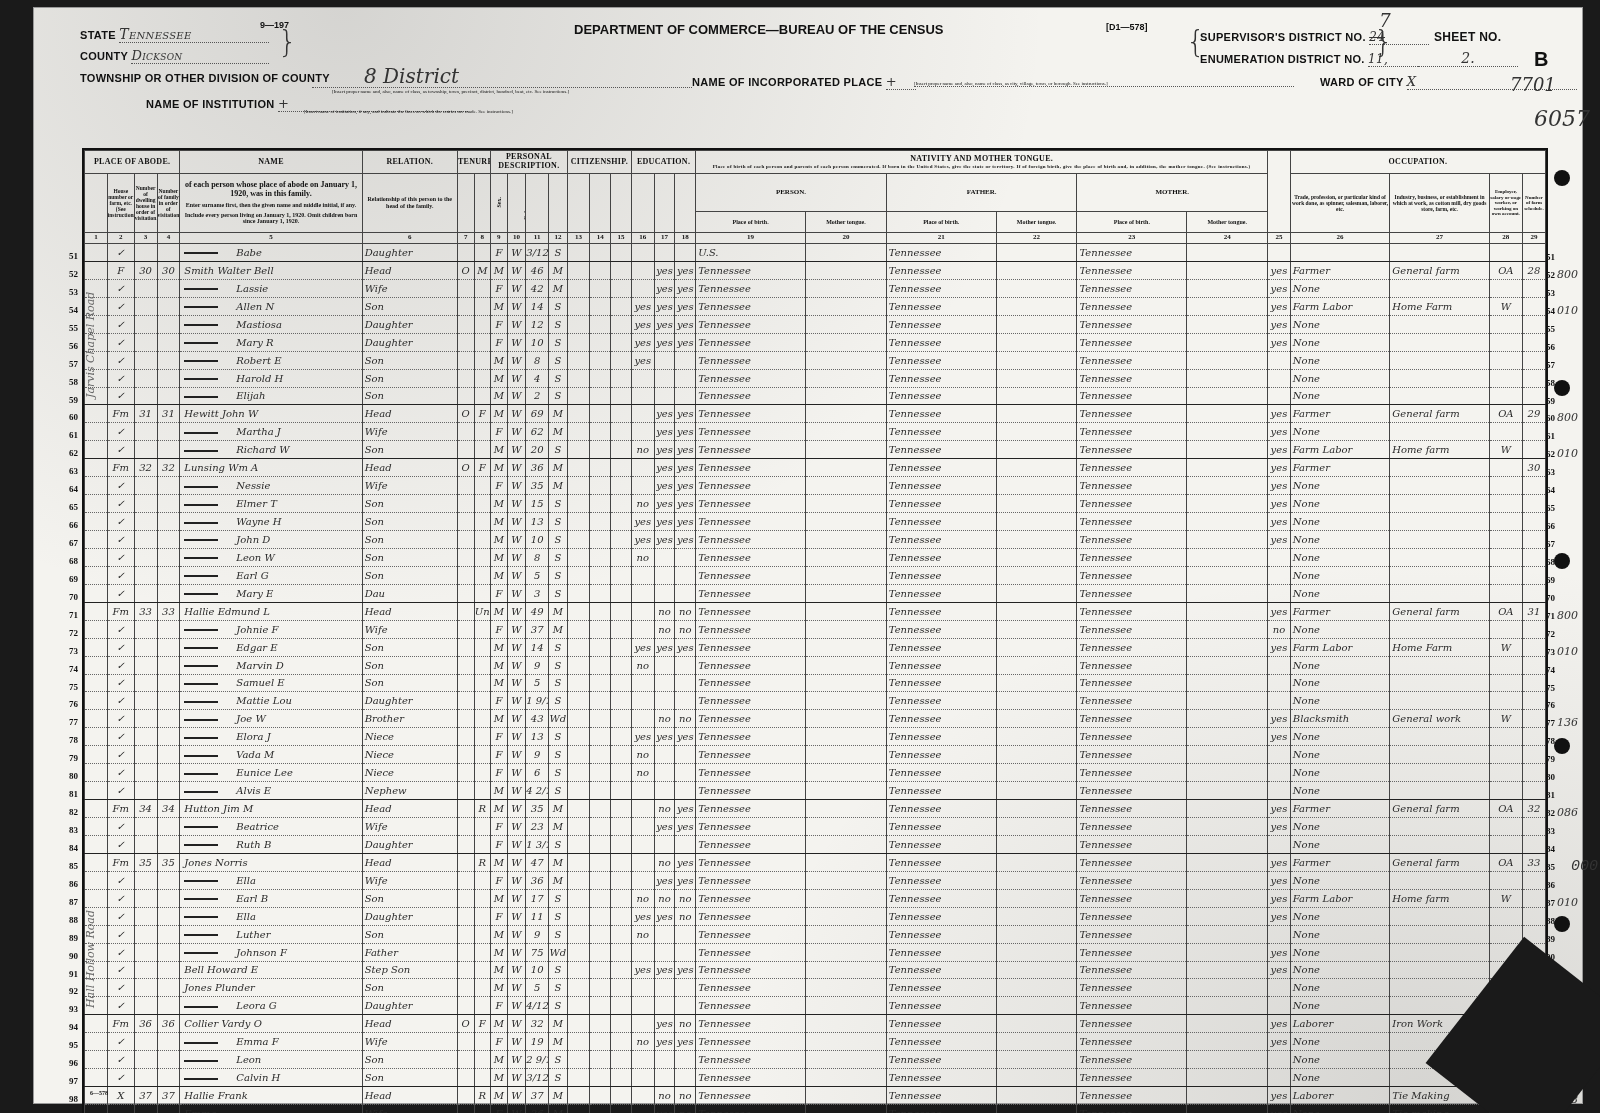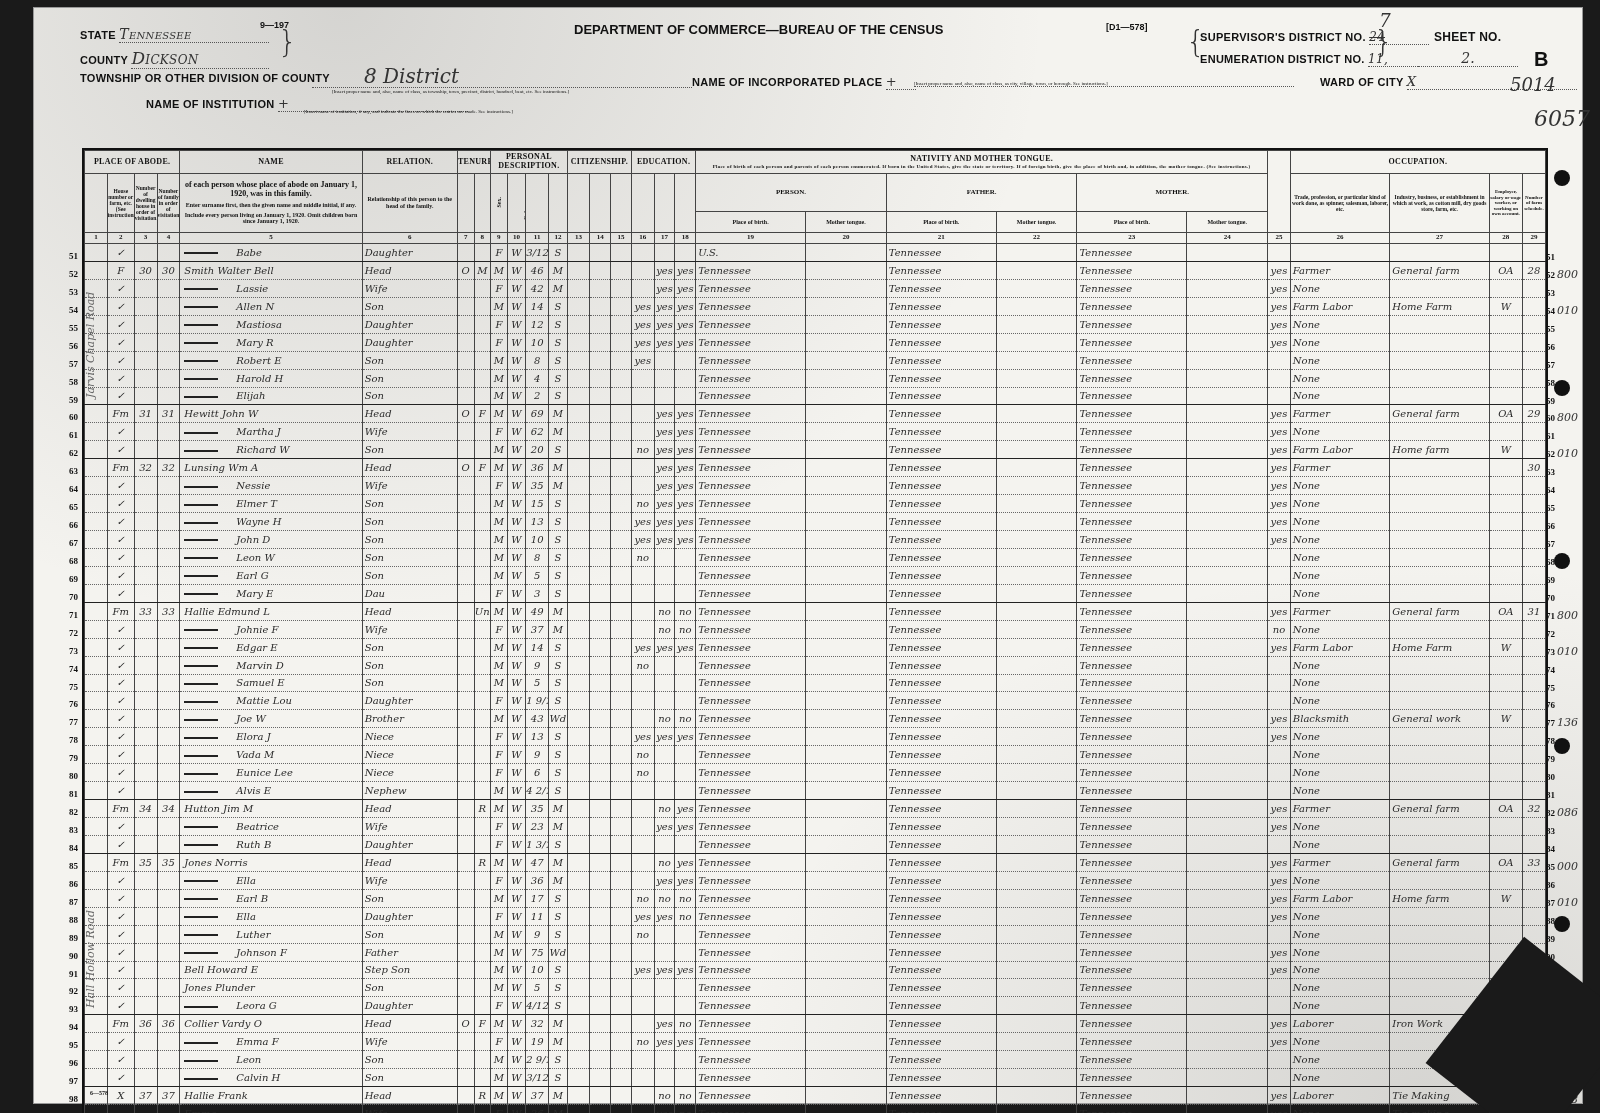--- a/index.html
+++ b/index.html
@@ -44,21 +44,21 @@
   <div class="formno">9—197</div>
   <div class="title1">DEPARTMENT OF COMMERCE—BUREAU OF THE CENSUS</div>
   <div class="formno2">[D1—578]</div>
 
   <div class="hdr sc" style="left:46px;top:18px;">
     <span>STATE</span>
     <span class="line hw" style="width:150px;font-size:14px;">Tennessee</span>
   </div>
   <div class="hdr sc" style="left:46px;top:40px;">
     <span>COUNTY</span>
-    <span class="line hw" style="width:138px;font-size:17px;font-style:italic;">Dickson</span>
+    <span class="line hw" style="width:138px;font-size:13px;font-style:italic;">Dickson</span>
   </div>
   <div class="brace" style="left:244px;top:16px;">}</div>
   <div class="hdr sc" style="left:46px;top:64px;">
     <span>TOWNSHIP OR OTHER DIVISION OF COUNTY</span>
   </div>
   <div class="hw" style="position:absolute;left:330px;top:56px;font-size:20px;">8 District</div>
   <div style="position:absolute;left:278px;top:72px;width:380px;border-bottom:1px dotted #555;font-size:5px;padding-top:2px;"><span style="position:relative;top:7px;left:20px;">[Insert proper name and, also, name of class, as township, town, precinct, district, hundred, beat, etc. See instructions.]</span></div>
 
   <div class="hdr sc" style="left:112px;top:88px;">
     <span>NAME OF INSTITUTION</span>
@@ -86,21 +86,21 @@
     <span class="line hw" style="width:60px;font-size:12px;">11,</span>
   </div>
   <div class="brace" style="left:1340px;top:16px;">}</div>
   <div class="hdr sc" style="left:1400px;top:22px;font-size:12px;">SHEET NO.</div>
   <div class="hw line" style="position:absolute;left:1384px;top:42px;width:100px;font-size:14px;text-align:center;">2.</div>
   <div class="sheetB">B</div>
   <div class="hdr sc" style="left:1286px;top:66px;">
     <span>WARD OF CITY</span>
     <span class="line hw" style="width:170px;font-size:13px;">X</span>
   </div>
-  <div class="hw" style="position:absolute;left:1476px;top:66px;font-size:18px;">5014</div>
+  <div class="hw" style="position:absolute;left:1476px;top:66px;font-size:18px;">7701</div>
   <div class="hw" style="position:absolute;left:1500px;top:98px;font-size:22px;">6057</div>
 
   <div class="rownums" style="top:240px;" id="rn-left">
       <div>51</div>
       <div>52</div>
       <div>53</div>
       <div>54</div>
       <div>55</div>
       <div>56</div>
       <div>57</div>
@@ -175,21 +175,21 @@
       <div><span>75</span><span class="hw" style="margin-left: 2px; font-size: 11px;"></span></div>
       <div><span>76</span><span class="hw" style="margin-left: 2px; font-size: 11px;"></span></div>
       <div><span>77</span><span class="hw" style="margin-left: 2px; font-size: 11px;">136</span></div>
       <div><span>78</span><span class="hw" style="margin-left: 2px; font-size: 11px;"></span></div>
       <div><span>79</span><span class="hw" style="margin-left: 2px; font-size: 11px;"></span></div>
       <div><span>80</span><span class="hw" style="margin-left: 2px; font-size: 11px;"></span></div>
       <div><span>81</span><span class="hw" style="margin-left: 2px; font-size: 11px;"></span></div>
       <div><span>82</span><span class="hw" style="margin-left: 2px; font-size: 11px;">086</span></div>
       <div><span>83</span><span class="hw" style="margin-left: 2px; font-size: 11px;"></span></div>
       <div><span>84</span><span class="hw" style="margin-left: 2px; font-size: 11px;"></span></div>
-      <div><span>85</span><span class="hw" style="margin-left: 2px; font-size: 11px;">000</span></div>
+      <div><span>85</span><span class="hw" style="margin-left: 16px; font-size: 15px; font-family: Liberation Mono, monospace;">000</span></div>
       <div><span>86</span><span class="hw" style="margin-left: 2px; font-size: 11px;"></span></div>
       <div><span>87</span><span class="hw" style="margin-left: 2px; font-size: 11px;">010</span></div>
       <div><span>88</span><span class="hw" style="margin-left: 2px; font-size: 11px;"></span></div>
       <div><span>89</span><span class="hw" style="margin-left: 2px; font-size: 11px;"></span></div>
       <div><span>90</span><span class="hw" style="margin-left: 2px; font-size: 11px;"></span></div>
       <div><span>91</span><span class="hw" style="margin-left: 2px; font-size: 11px;"></span></div>
       <div><span>92</span><span class="hw" style="margin-left: 2px; font-size: 11px;"></span></div>
       <div><span>93</span><span class="hw" style="margin-left: 2px; font-size: 11px;"></span></div>
       <div><span>94</span><span class="hw" style="margin-left: 2px; font-size: 11px;">258</span></div>
       <div><span>95</span><span class="hw" style="margin-left: 2px; font-size: 11px;"></span></div>

